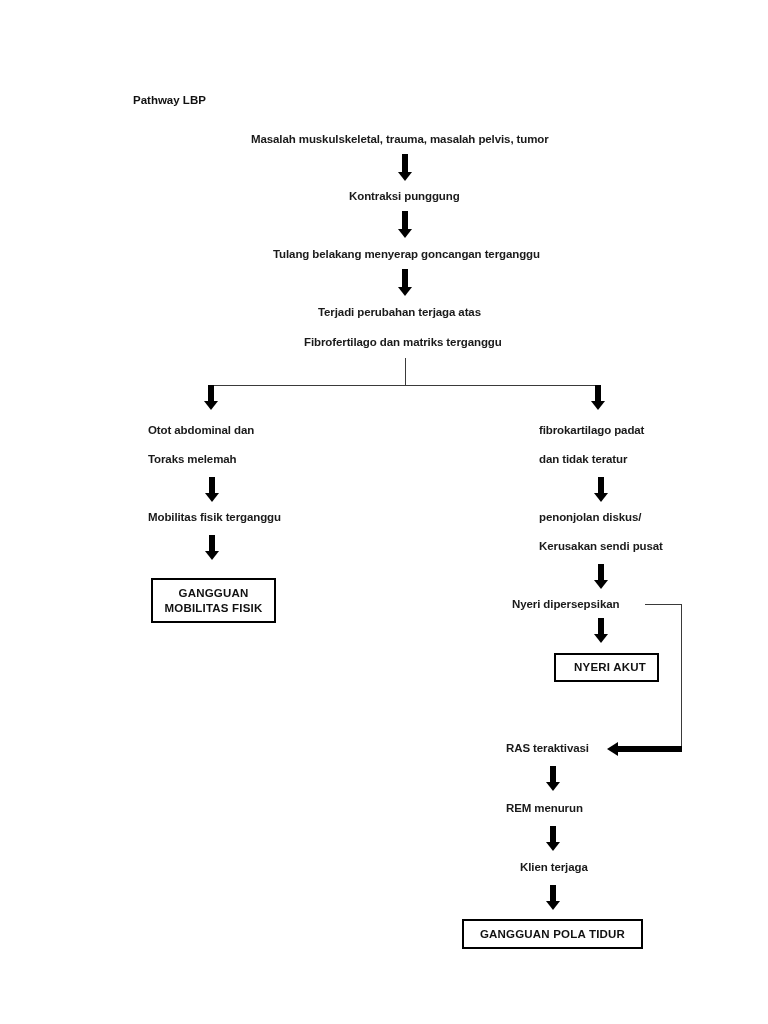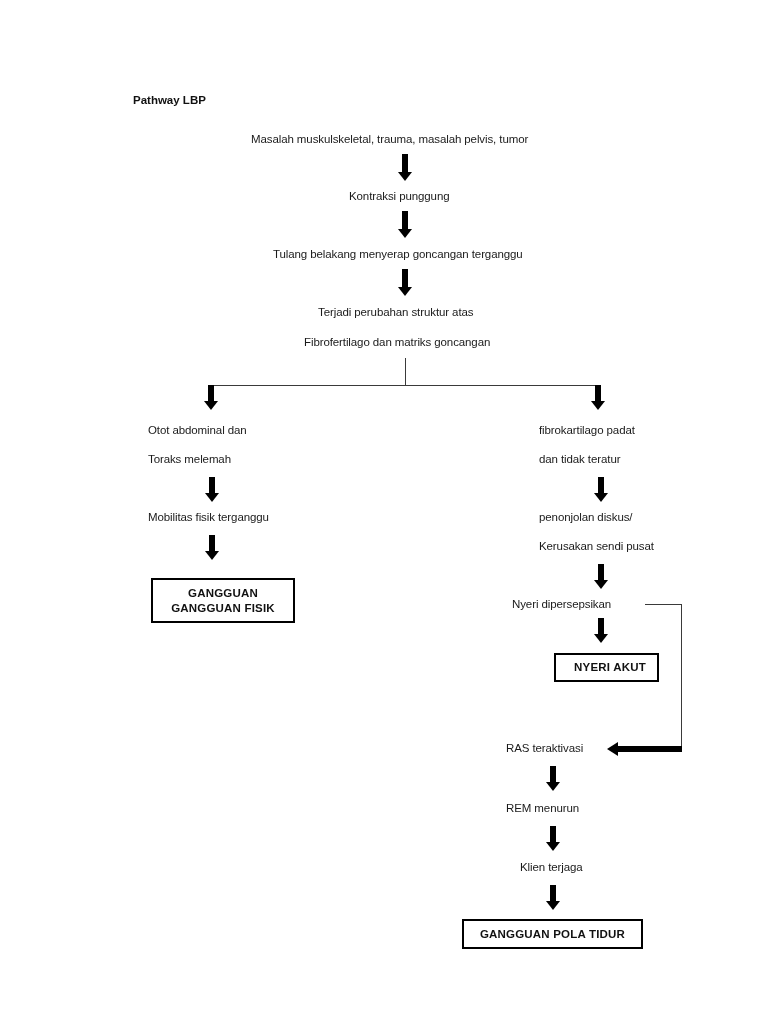--- a/index.html
+++ b/index.html
@@ -15,21 +15,21 @@
   #page {
     position: relative;
     width: 768px;
     height: 1024px;
     background: #ffffff;
     overflow: hidden;
   }
   .node-text {
     position: absolute;
     font-size: 11.5px;
-    font-weight: normal;
+    font-weight: bold;
     color: #1a1a1a;
     letter-spacing: -0.1px;
     white-space: nowrap;
     line-height: 13px;
   }
   .title {
     position: absolute;
     font-size: 11.5px;
     font-weight: bold;
     color: #111111;
@@ -130,23 +130,23 @@
     <div class="head" style="top:18px;"></div>
   </div>
 
   <div class="node-text" style="left:273px; top:248px;">Tulang belakang menyerap goncangan terganggu</div>
 
   <div class="arrow-down" style="left:405px; top:269px;">
     <div class="stem" style="height:20px;"></div>
     <div class="head" style="top:18px;"></div>
   </div>
 
-  <div class="node-text" style="left:318px; top:306px;">Terjadi perubahan struktur atas</div>
-
-  <div class="node-text" style="left:304px; top:336px;">Fibrofertilago dan matriks goncangan</div>
+  <div class="node-text" style="left:318px; top:306px;">Terjadi perubahan terjaga atas</div>
+
+  <div class="node-text" style="left:304px; top:336px;">Fibrofertilago dan matriks terganggu</div>
 
   <div class="vline-thin" style="left:405px; top:358px; height:28px;"></div>
 
   <div class="hline-thin" style="left:210px; top:385px; width:389px;"></div>
 
   <div class="arrow-down" style="left:211px; top:385px;">
     <div class="stem" style="height:18px;"></div>
     <div class="head" style="top:16px;"></div>
   </div>
 
@@ -164,23 +164,23 @@
     <div class="head" style="top:16px;"></div>
   </div>
 
   <div class="node-text" style="left:148px; top:511px;">Mobilitas fisik terganggu</div>
 
   <div class="arrow-down" style="left:212px; top:535px;">
     <div class="stem" style="height:18px;"></div>
     <div class="head" style="top:16px;"></div>
   </div>
 
-  <div class="box" style="left:151px; top:578px; width:144px; height:45px;">
+  <div class="box" style="left:151px; top:578px; width:125px; height:45px;">
     <span class="ln">GANGGUAN</span>
-    <span class="ln">GANGGUAN FISIK</span>
+    <span class="ln">MOBILITAS FISIK</span>
   </div>
 
   <div class="node-text" style="left:539px; top:424px;">fibrokartilago padat</div>
 
   <div class="node-text" style="left:539px; top:453px;">dan tidak teratur</div>
 
   <div class="arrow-down" style="left:601px; top:477px;">
     <div class="stem" style="height:18px;"></div>
     <div class="head" style="top:16px;"></div>
   </div>

